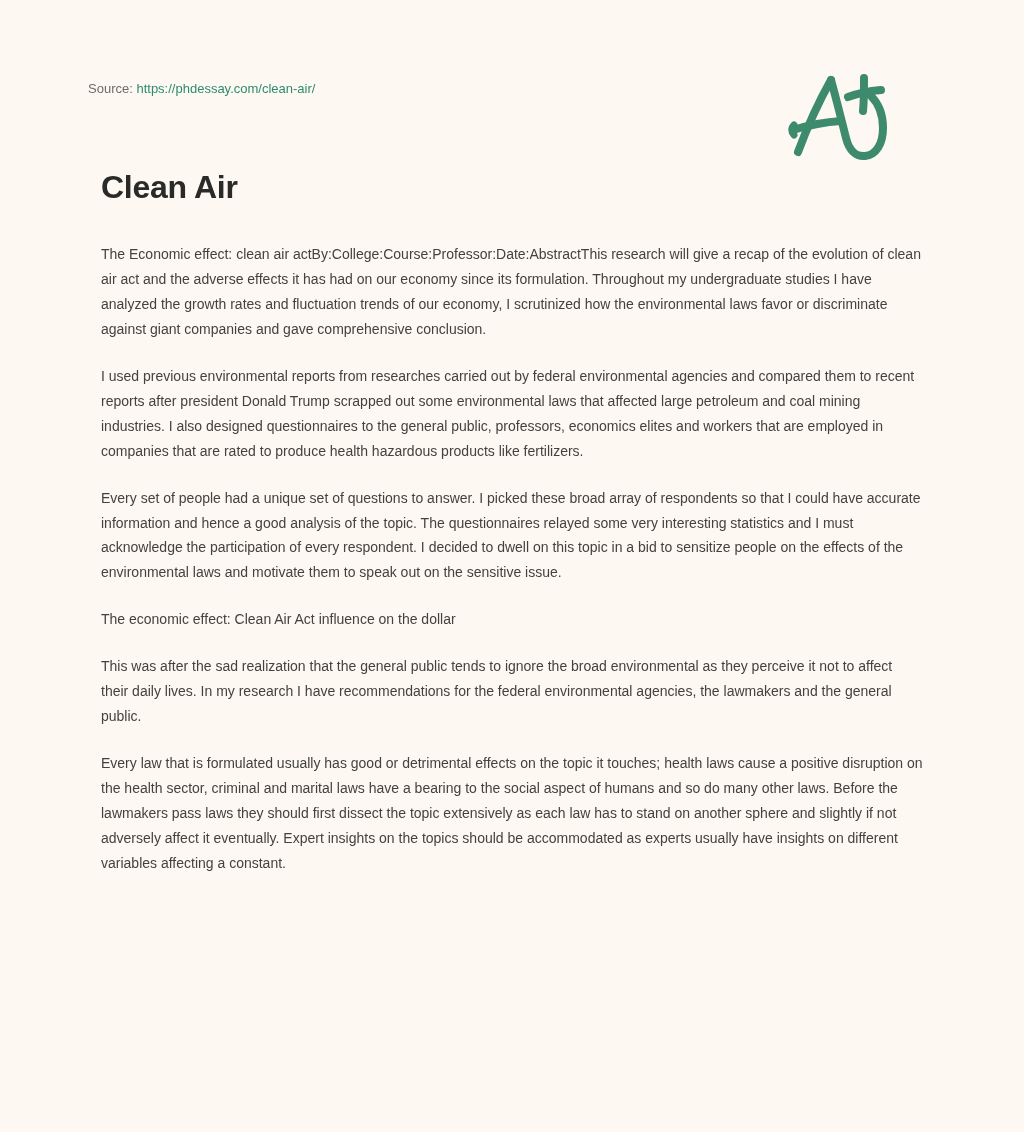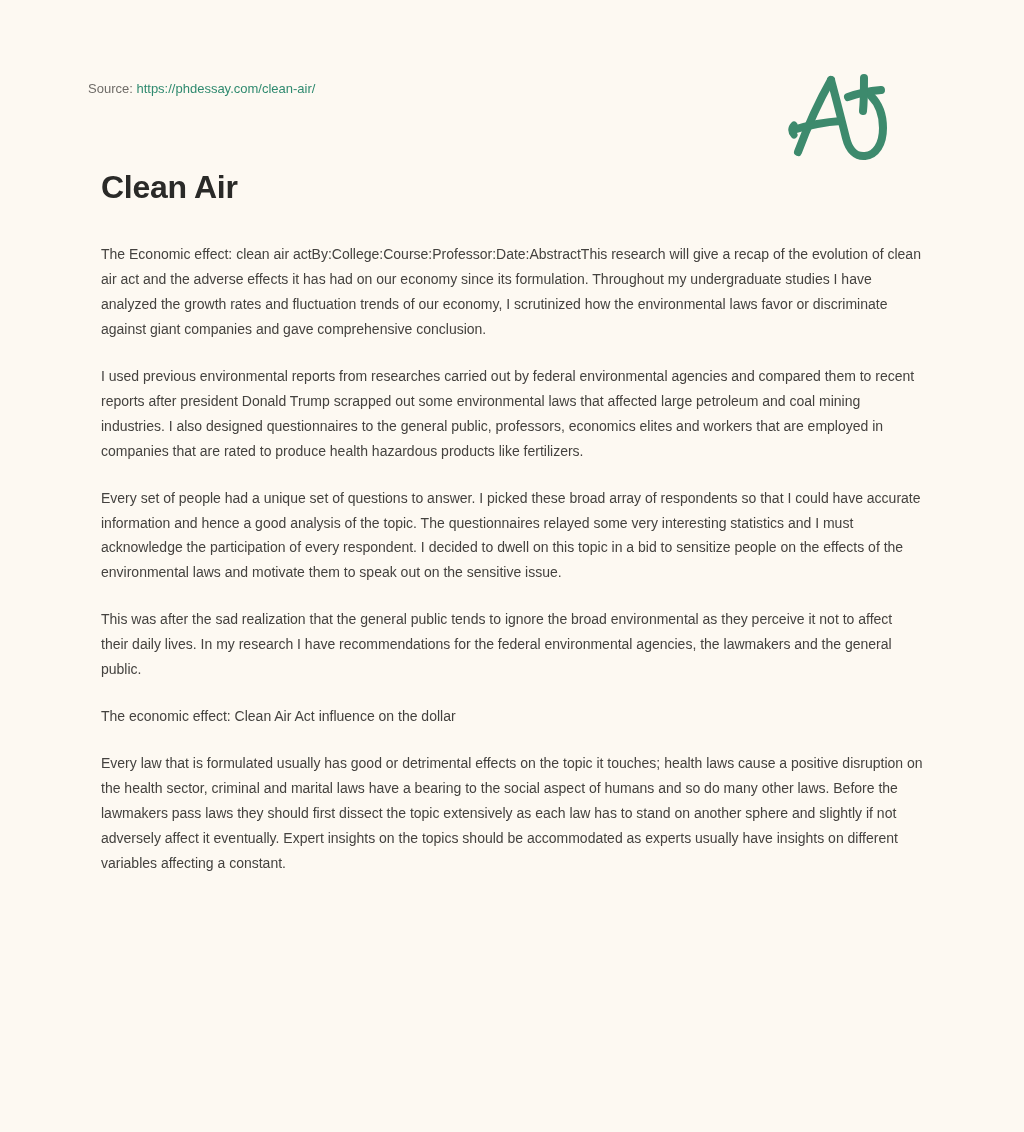--- a/index.html
+++ b/index.html
@@ -122,20 +122,20 @@
 
   </div>
 
   <div class="article">
     <h1 class="doc-title">Clean Air</h1>
 
     <div class="body-copy">
       <p>The Economic effect: clean air actBy:College:Course:Professor:Date:AbstractThis research will give a recap of the evolution of clean air act and the adverse effects it has had on our economy since its formulation. Throughout my undergraduate studies I have analyzed the growth rates and fluctuation trends of our economy, I scrutinized how the environmental laws favor or discriminate against giant companies and gave comprehensive conclusion.</p>
       <p>I used previous environmental reports from researches carried out by federal environmental agencies and compared them to recent reports after president Donald Trump scrapped out some environmental laws that affected large petroleum and coal mining industries. I also designed questionnaires to the general public, professors, economics elites and workers that are employed in companies that are rated to produce health hazardous products like fertilizers.</p>
       <p>Every set of people had a unique set of questions to answer. I picked these broad array of respondents so that I could have accurate information and hence a good analysis of the topic. The questionnaires relayed some very interesting statistics and I must acknowledge the participation of every respondent. I decided to dwell on this topic in a bid to sensitize people on the effects of the environmental laws and motivate them to speak out on the sensitive issue.</p>
+      <p>The economic effect: Clean Air Act influence on the dollar</p>
       <p>This was after the sad realization that the general public tends to ignore the broad environmental as they perceive it not to affect their daily lives. In my research I have recommendations for the federal environmental agencies, the lawmakers and the general public.</p>
-      <p>The economic effect: Clean Air Act influence on the dollar</p>
       <p>Every law that is formulated usually has good or detrimental effects on the topic it touches; health laws cause a positive disruption on the health sector, criminal and marital laws have a bearing to the social aspect of humans and so do many other laws. Before the lawmakers pass laws they should first dissect the topic extensively as each law has to stand on another sphere and slightly if not adversely affect it eventually. Expert insights on the topics should be accommodated as experts usually have insights on different variables affecting a constant.</p>
 
     </div>
   </div>
 
 </div>
 
 </body></html>

